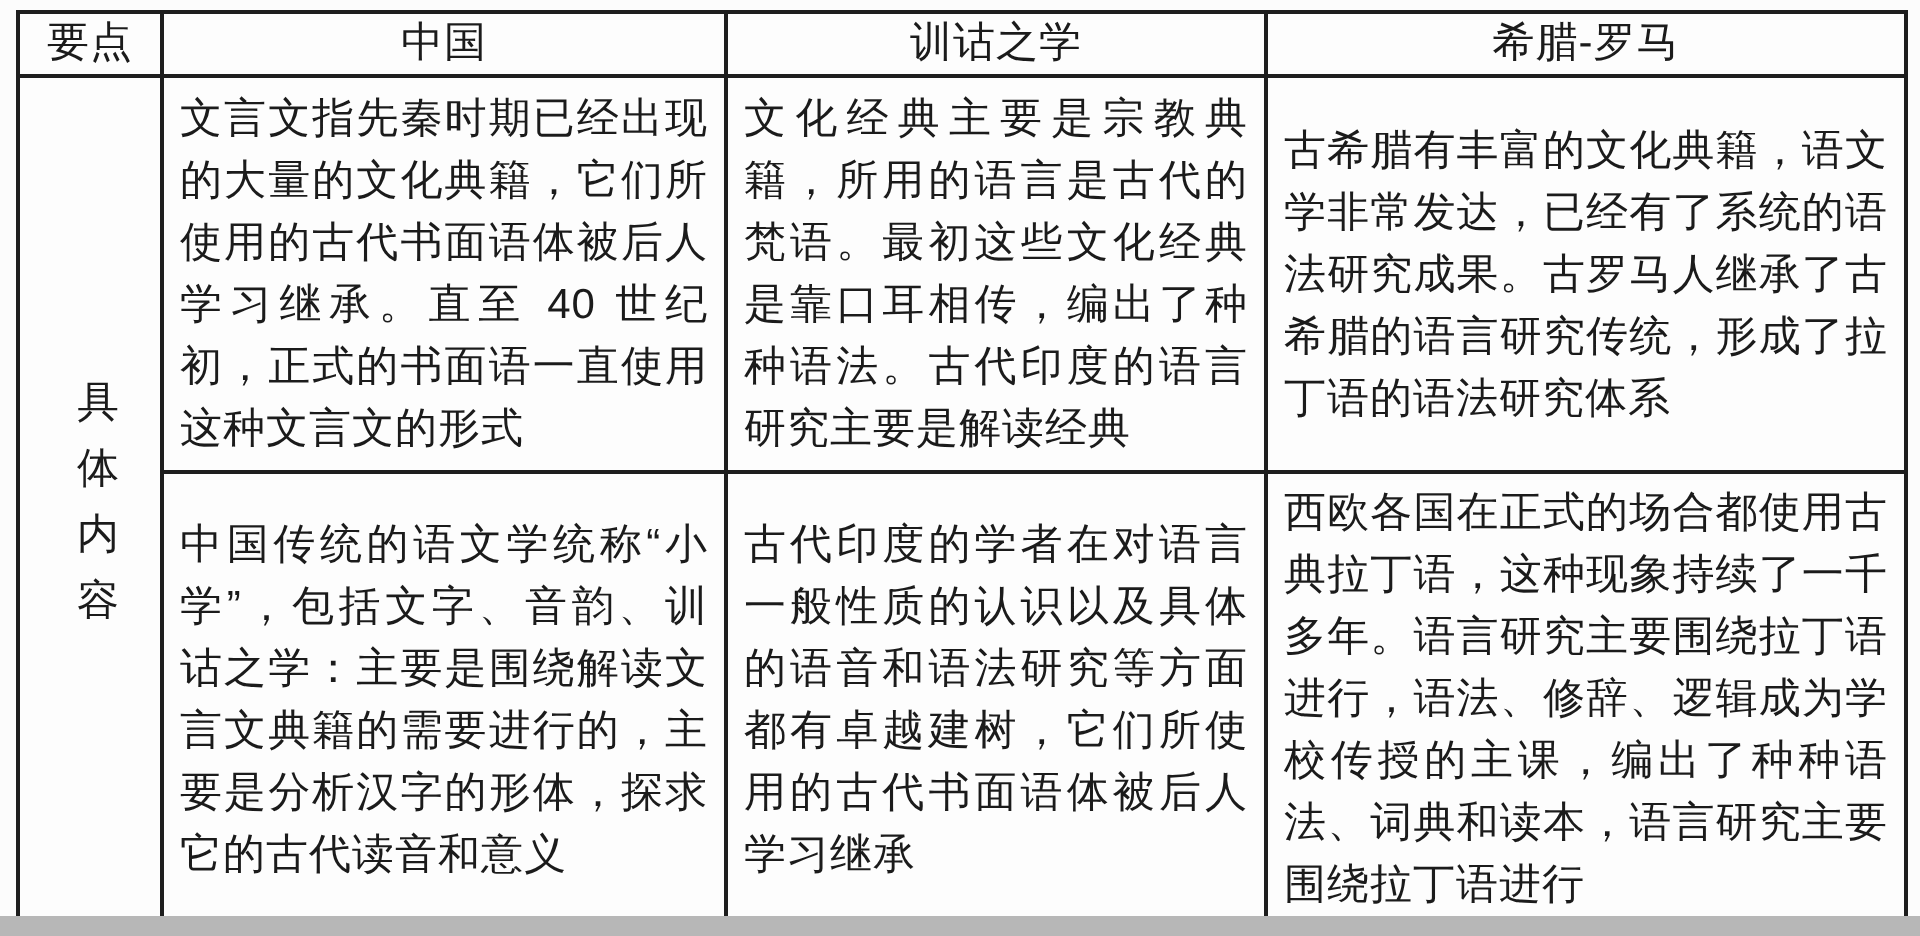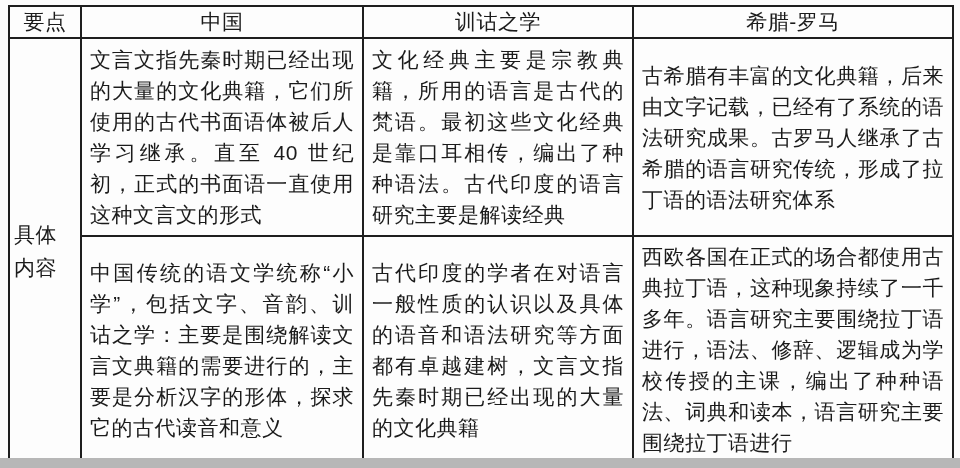--- a/index.html
+++ b/index.html
@@ -36,23 +36,23 @@
   .col-china{width:282px;}
   .col-india{width:270px;}
   .col-greece{width:320px;}
   td.body-cell{
     text-align:justify;
     line-height:31px;
   }
   tr.row1 td.body-cell{height:198px;}
   tr.row2 td.body-cell{height:218px;}
   td.row-label{
-    text-align:left;
+    text-align:right;
     line-height:33px;
-    padding:2px 4px;
+    padding:2px 20px;
   }
   .bottom-strip{
     position:absolute;left:0;bottom:0;
     width:960px;height:10px;
     background:#b7b7b7;
   }
 </style>
 </head>
 <body>
 
@@ -69,25 +69,25 @@
         <tr>
       <th>要点</th>
       <th>中国</th>
       <th>训诂之学</th>
       <th>希腊-罗马</th>
     </tr>
     <tr class="row1">
       <td class="row-label" rowspan="2">具体内容</td>
       <td class="body-cell">文言文指先秦时期已经出现的大量的文化典籍，它们所使用的古代书面语体被后人学习继承。直至 40 世纪初，正式的书面语一直使用这种文言文的形式</td>
       <td class="body-cell">文化经典主要是宗教典籍，所用的语言是古代的梵语。最初这些文化经典是靠口耳相传，编出了种种语法。古代印度的语言研究主要是解读经典</td>
-      <td class="body-cell">古希腊有丰富的文化典籍，后来由文字记载，已经有了系统的语法研究成果。古罗马人继承了古希腊的语言研究传统，形成了拉丁语的语法研究体系</td>
+      <td class="body-cell">古希腊有丰富的文化典籍，语文学非常发达，已经有了系统的语法研究成果。古罗马人继承了古希腊的语言研究传统，形成了拉丁语的语法研究体系</td>
     </tr>
     <tr class="row2">
       <td class="body-cell">中国传统的语文学统称“小学”，包括文字、音韵、训诂之学：主要是围绕解读文言文典籍的需要进行的，主要是分析汉字的形体，探求它的古代读音和意义</td>
-      <td class="body-cell">古代印度的学者在对语言一般性质的认识以及具体的语音和语法研究等方面都有卓越建树，文言文指先秦时期已经出现的大量的文化典籍</td>
+      <td class="body-cell">古代印度的学者在对语言一般性质的认识以及具体的语音和语法研究等方面都有卓越建树，它们所使用的古代书面语体被后人学习继承</td>
       <td class="body-cell">西欧各国在正式的场合都使用古典拉丁语，这种现象持续了一千多年。语言研究主要围绕拉丁语进行，语法、修辞、逻辑成为学校传授的主课，编出了种种语法、词典和读本，语言研究主要围绕拉丁语进行</td>
     </tr>
   </tbody>
     </table>
 
   <div class="bottom-strip"></div>
 
 </div>
 
 </body></html>

